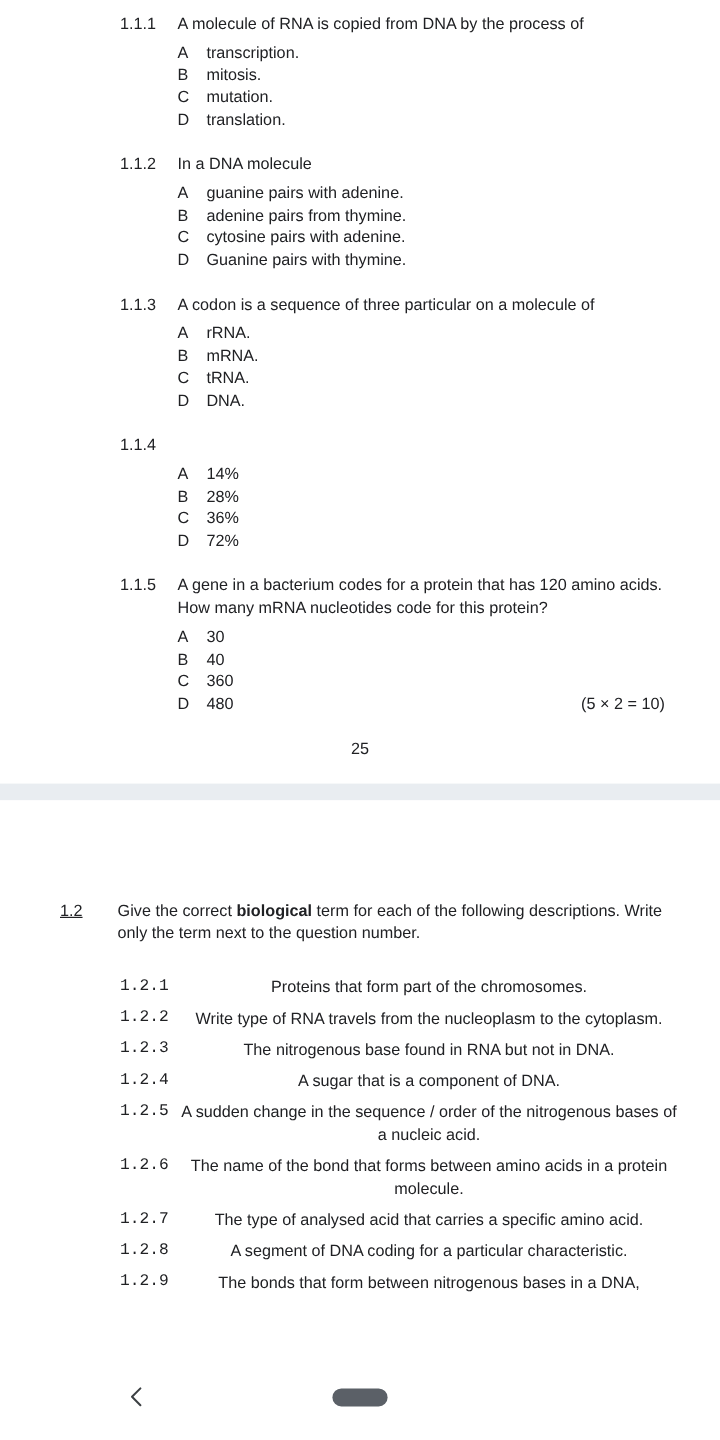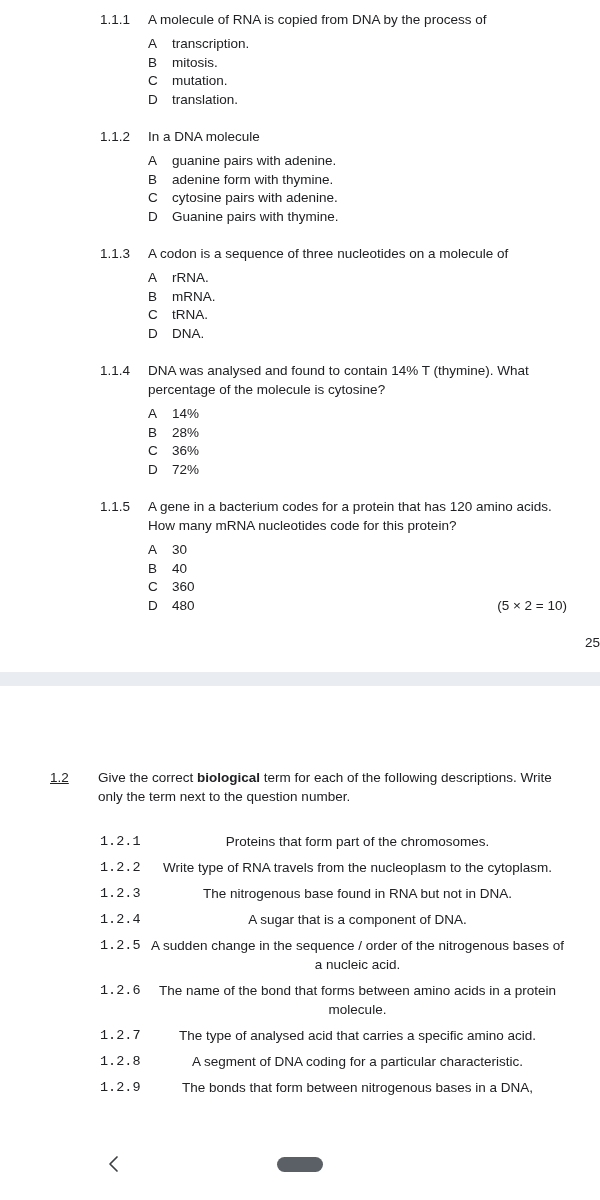--- a/index.html
+++ b/index.html
@@ -8,31 +8,31 @@
     width:600px; height:1200px;
     font-family:"Liberation Sans", sans-serif;
     color:#202124;
     position:relative;
     overflow:hidden;
   }
   .viewer { width:600px; height:1200px; position:relative; background:#ffffff; font-size:13.5px; line-height:19px; }
 
   
   .page1 { padding-top:10px; background:#fff; }
-  .p1-content { padding-left:100px; padding-right:33px; }
+  .p1-content { padding-left:100px; padding-right:46px; }
   .question { margin-bottom:18px; }
   .q-row { display:flex; margin-bottom:6px; }
   .q-num { width:48px; flex:none; }
   .q-text { flex:1; max-width:430px; }
   .options { margin-left:48px; }
   .opt-row { display:flex; line-height:18.5px; }
   .opt-letter { width:24px; flex:none; }
   .opt-text { white-space:nowrap; }
   .marks { margin-left:auto; padding-right:0; }
-  .page-number { text-align:right; margin-top:14px; padding-bottom:20px; }
+  .page-number { text-align:center; margin-top:14px; padding-bottom:20px; }
 
   
   .page-gap { height:14px; background:#e9edf1; width:600px; }
 
   
   .page2 { padding:82px 33px 0 50px; background:#fff; }
   .section-row { display:flex; margin-bottom:26px; }
   .sec-num { width:48px; flex:none;text-decoration:underline; }
   .sec-text { flex:1; max-width:475px; }
   .items { margin-left:50px; }
@@ -83,37 +83,37 @@
           <div class="q-num">1.1.2</div>
           <div class="q-text">In a DNA molecule</div>
         </div>
         <div class="options">
           <div class="opt-row">
             <span class="opt-letter">A</span>
             <span class="opt-text">guanine pairs with adenine.</span>
           </div>
           <div class="opt-row">
             <span class="opt-letter">B</span>
-            <span class="opt-text">adenine form with thymine.</span>
+            <span class="opt-text">adenine pairs from thymine.</span>
           </div>
           <div class="opt-row">
             <span class="opt-letter">C</span>
             <span class="opt-text">cytosine pairs with adenine.</span>
           </div>
           <div class="opt-row">
             <span class="opt-letter">D</span>
             <span class="opt-text">Guanine pairs with thymine.</span>
           </div>
         </div>
       </div>
 
       <div class="question">
         <div class="q-row">
           <div class="q-num">1.1.3</div>
-          <div class="q-text">A codon is a sequence of three nucleotides on a molecule of</div>
+          <div class="q-text">A codon is a sequence of three particular on a molecule of</div>
         </div>
         <div class="options">
           <div class="opt-row">
             <span class="opt-letter">A</span>
             <span class="opt-text">rRNA.</span>
           </div>
           <div class="opt-row">
             <span class="opt-letter">B</span>
             <span class="opt-text">mRNA.</span>
           </div>
@@ -124,21 +124,20 @@
           <div class="opt-row">
             <span class="opt-letter">D</span>
             <span class="opt-text">DNA.</span>
           </div>
         </div>
       </div>
 
       <div class="question">
         <div class="q-row">
           <div class="q-num">1.1.4</div>
-          <div class="q-text">DNA was analysed and found to contain 14% T (thymine). What percentage of the molecule is cytosine?</div>
         </div>
         <div class="options">
           <div class="opt-row">
             <span class="opt-letter">A</span>
             <span class="opt-text">14%</span>
           </div>
           <div class="opt-row">
             <span class="opt-letter">B</span>
             <span class="opt-text">28%</span>
           </div>

